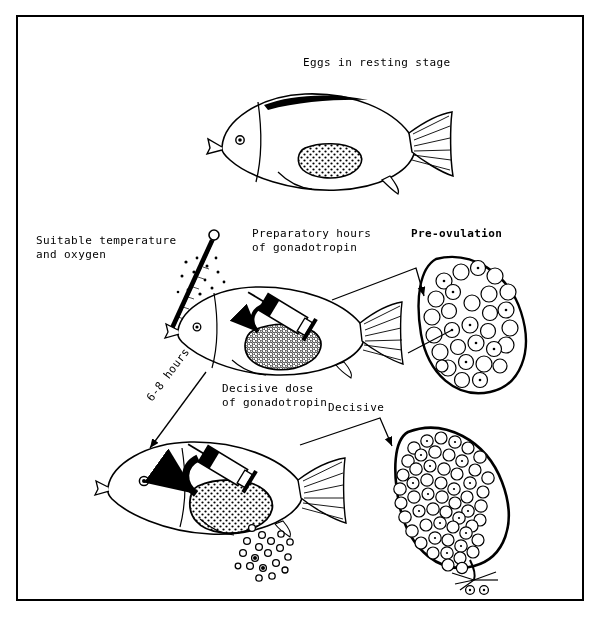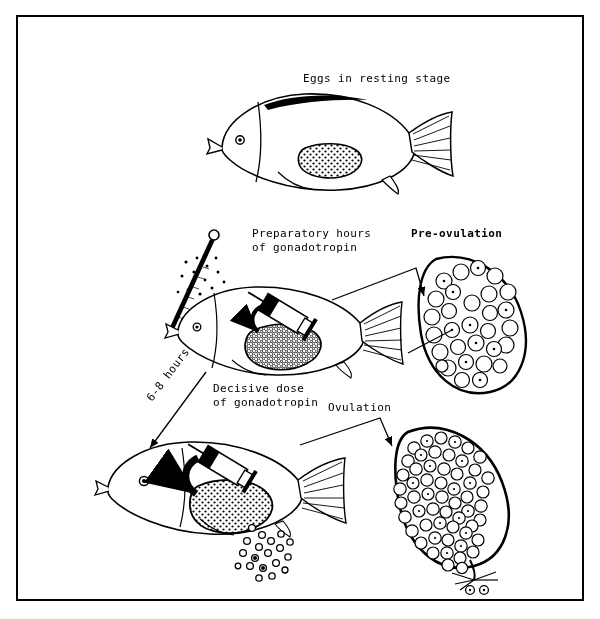--- a/index.html
+++ b/index.html
@@ -6,25 +6,25 @@
   body{width:600px;height:619px;overflow:hidden;
        font-family:"DejaVu Sans Mono","Liberation Mono",monospace;}
   #canvas{position:relative;width:600px;height:619px;background:#fff;}
   #frame{position:absolute;left:16px;top:15px;width:568px;height:586px;
          border:2px solid #000;box-sizing:border-box;background:#fff;}
   svg.art{position:absolute;left:0;top:0;width:600px;height:619px;
           pointer-events:none;}
   .lbl{position:absolute;color:#000;font-size:11px;line-height:14px;
        letter-spacing:0.4px;white-space:pre;
        font-family:"DejaVu Sans Mono","Liberation Mono",monospace;}
-  #lbl-resting{left:303px;top:72px;}
+  #lbl-resting{left:303px;top:56px;}
   #lbl-temp{left:36px;top:234px;}
   #lbl-prep{left:252px;top:227px;}
   #lbl-pre-ov{left:411px;top:227px;font-weight:bold;}
-  #lbl-dec{left:213px;top:382px;}
+  #lbl-dec{left:222px;top:382px;}
   #lbl-ov{left:328px;top:401px;}
   #lbl-hours{left:144px;top:396px;transform:rotate(-53deg);
              transform-origin:left top;}
 </style>
 </head>
 <body>
 
 <div id="canvas">
   <div id="frame"></div>
 
@@ -353,20 +353,22 @@
           <circle cx="484" cy="590" r="4.4"></circle>
       </g>
       <circle cx="470" cy="590" r="1.2" fill="#000"></circle>
       <circle cx="484" cy="590" r="1.2" fill="#000"></circle>
     </g>
 
     <path d="M300,445 L380,418 L392,446" fill="none" stroke="#000" stroke-width="1.3" marker-end="url(#ah)"></path>
   </svg>
 
   <div class="lbl" id="lbl-resting">Eggs in resting stage</div>
+  <div class="lbl" id="lbl-temp">Suitable temperature
+and oxygen</div>
   <div class="lbl" id="lbl-prep">Preparatory hours
 of gonadotropin</div>
   <div class="lbl" id="lbl-pre-ov">Pre-ovulation</div>
   <div class="lbl" id="lbl-dec">Decisive dose
 of gonadotropin</div>
-  <div class="lbl" id="lbl-ov">Ovulation</div>
+  <div class="lbl" id="lbl-ov">Decisive</div>
   <div class="lbl" id="lbl-hours">6-8 hours</div>
 </div>
 
 </body></html>

